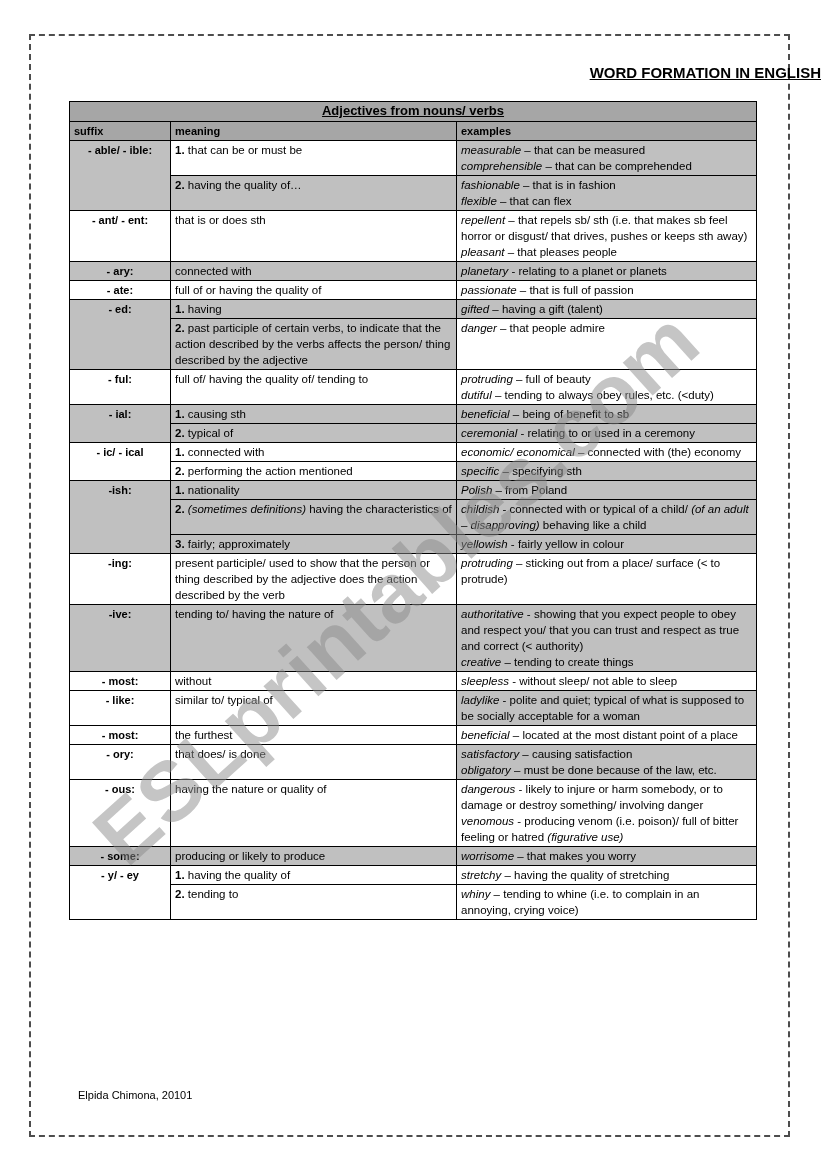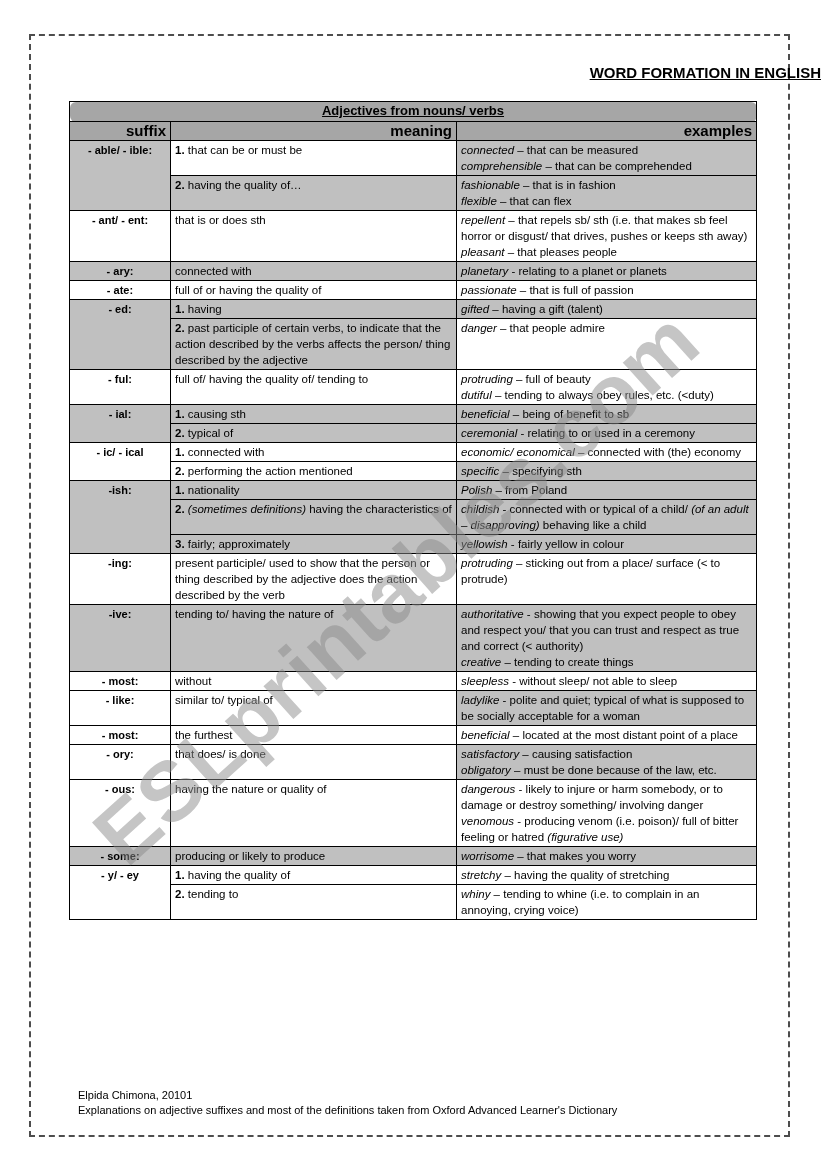--- a/index.html
+++ b/index.html
@@ -26,25 +26,25 @@
     font-size:11.5px;line-height:16px;
   }
   col.c1{width:101px;}
   col.c2{width:286px;}
   col.c3{width:300px;}
   .wf-table th,.wf-table td{
     border:1px solid #000;vertical-align:top;padding:1px 4px;
     word-wrap:break-word;
   }
   .wf-table thead th{
-    background:var(--header-bg);font-weight:bold;text-align:right;font-size:15px;
+    background:var(--header-bg);font-weight:bold;text-align:left;font-size:11px;
   }
   .wf-table th.caption{
     background:var(--header-bg);text-align:center;font-size:13px;
-    font-weight:bold;text-decoration:underline;padding:1px 0 2px 0;border-radius:6px;
+    font-weight:bold;text-decoration:underline;padding:1px 0 2px 0;
   }
   .suffix-cell{font-weight:bold;white-space:nowrap;font-size:11px;padding-left:3px;text-align:center;}
   .shade{background:var(--shade-bg);}
   .it{font-style:italic;}
   .bd{font-weight:bold;}
   .watermark{
     position:absolute;left:75px;top:812px;font-size:84px;font-weight:bold;
     color:var(--wm-color);opacity:0.5;transform:rotate(-42deg);
     transform-origin:0 0;white-space:nowrap;letter-spacing:1px;
     pointer-events:none;z-index:10;
@@ -74,21 +74,21 @@
         <th>suffix</th>
         <th>meaning</th>
         <th>examples</th>
       </tr>
     </thead>
     <tbody>
         <tr>
           <td class="suffix-cell shade" rowspan="2">- able/ - ible:</td>
           <td class="meaning-cell"><span class="bd">1.</span><span> that can be or must be</span></td>
           <td class="examples-cell shade">
-            <div><span class="it">connected</span><span> – that can be measured</span></div>
+            <div><span class="it">measurable</span><span> – that can be measured</span></div>
             <div><span class="it">comprehensible</span><span> – that can be comprehended</span></div>
           </td>
         </tr>
         <tr>
           <td class="meaning-cell shade"><span class="bd">2.</span><span> having the quality of…</span></td>
           <td class="examples-cell shade">
             <div><span class="it">fashionable</span><span> – that is in fashion</span></div>
             <div><span class="it">flexible</span><span> – that can flex</span></div>
           </td>
         </tr>
@@ -255,15 +255,14 @@
       </tbody>
   </table>
 
   <div class="watermark">ESLprintables.com</div>
 
   <div class="footer">
     <div class="footer-row">
       <span>Elpida Chimona, 2010</span>
       <span>1</span>
     </div>
-    <div>Explanations on adjective suffixes and most of the definitions taken from Oxford Advanced Learner's Dictionary</div>
   </div>
 </div>
 
 </body></html>

